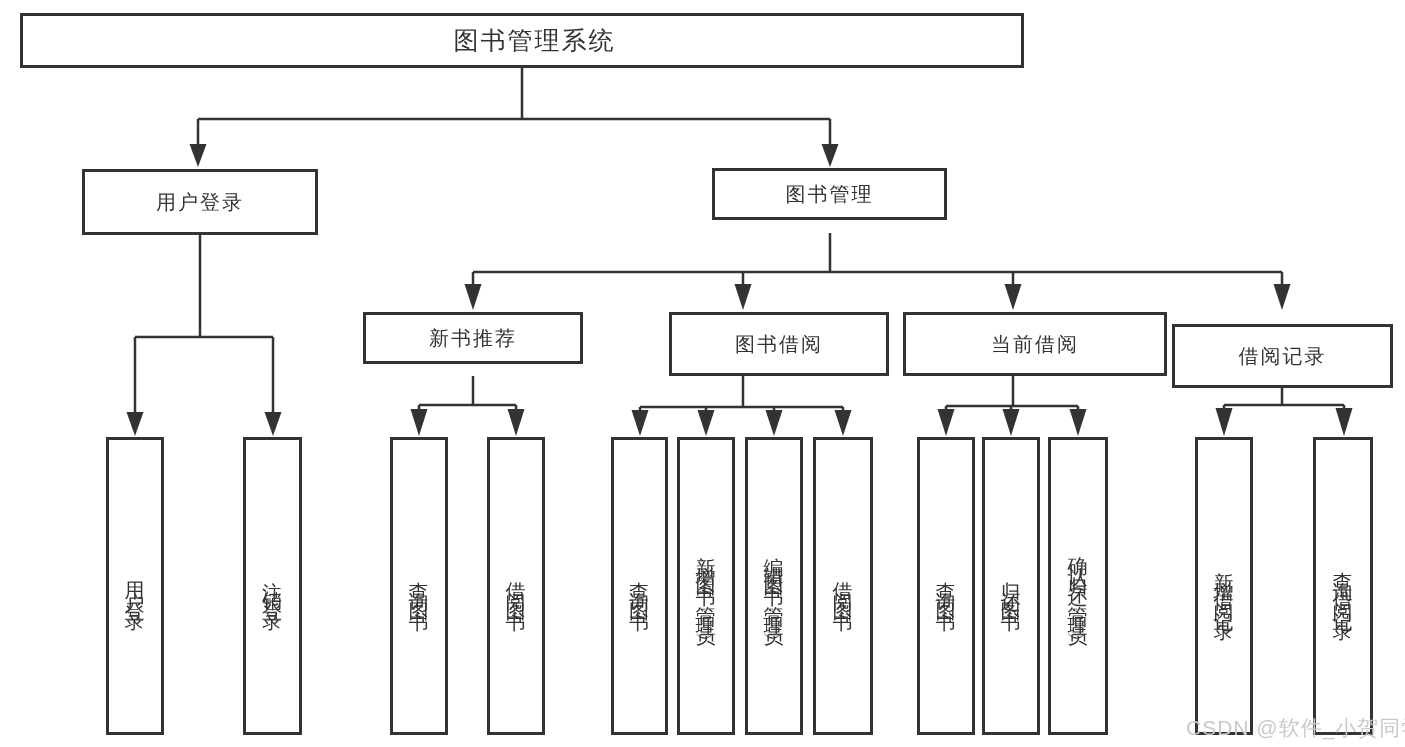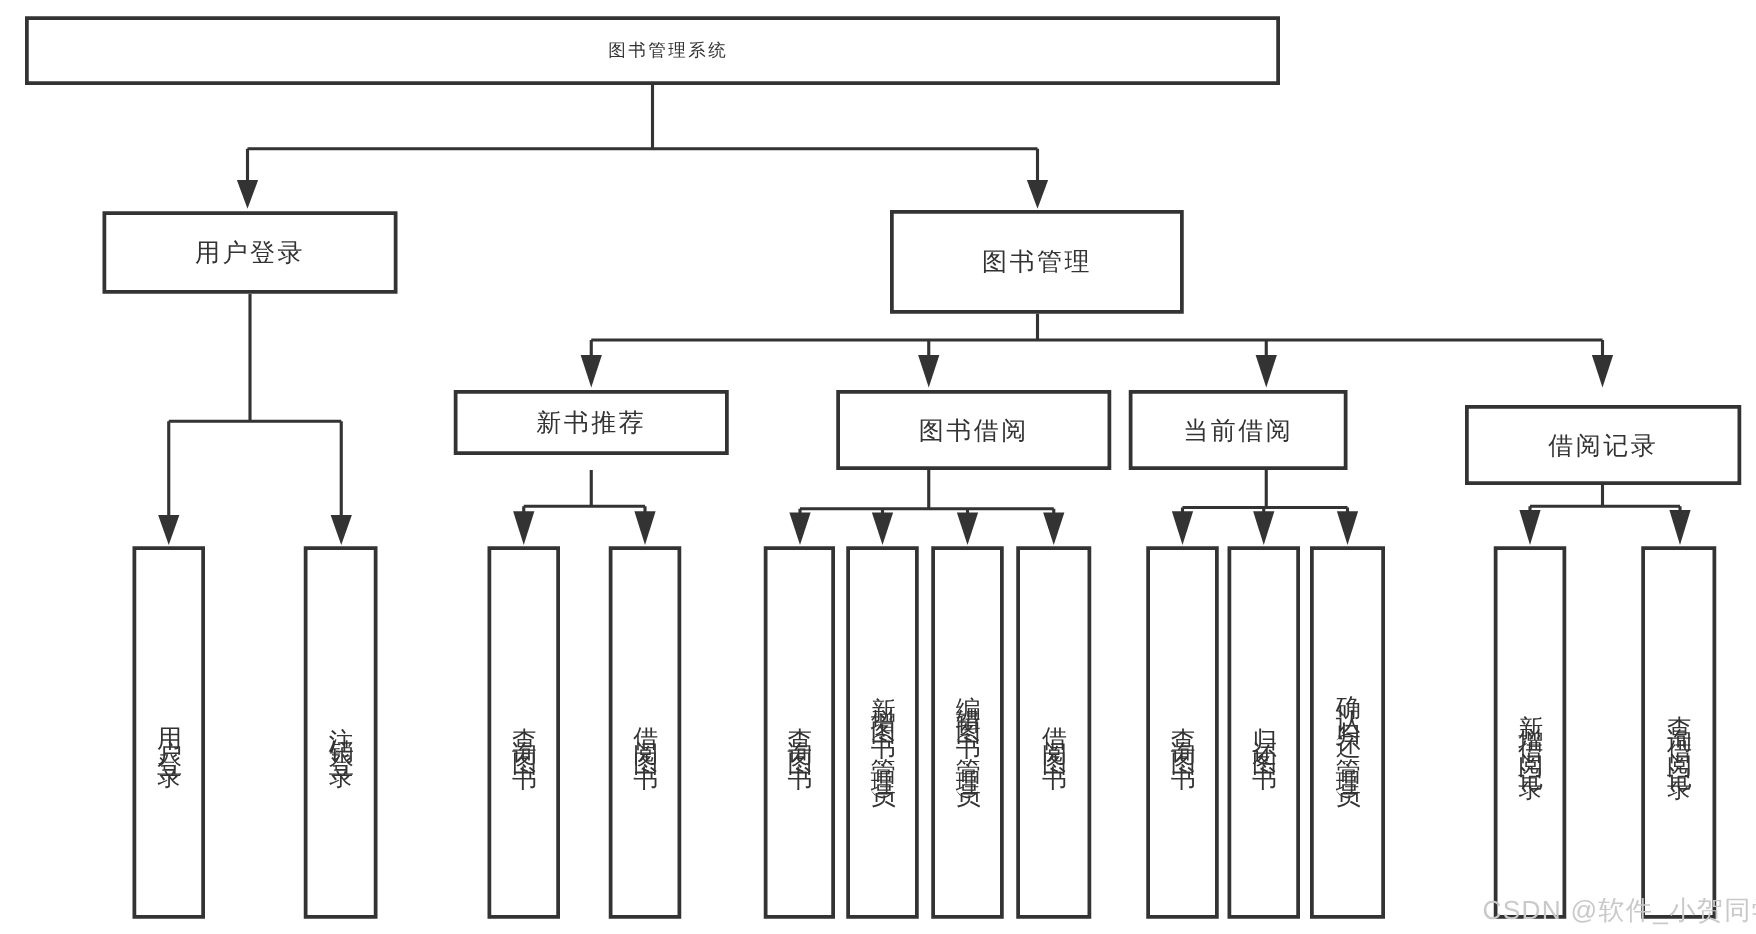--- a/index.html
+++ b/index.html
@@ -9,21 +9,21 @@
     font-family:"Liberation Sans", sans-serif; color:var(--text); overflow:hidden;
   }
   .wires { position:absolute; left:0; top:0; width:1405px; height:747px; }
   .wires path { stroke:var(--line); stroke-width:2.5; fill:none; }
   .wires polygon { fill:var(--line); stroke:none; }
   .node {
     position:absolute; box-sizing:border-box; border:3px solid var(--line);
     background:#fff; display:flex; align-items:center; justify-content:center;
     font-size:20px; letter-spacing:2px; white-space:nowrap;
   }
-  .node.root { font-size:14px;padding-left:25px; }
+  .node.root { font-size:25px;padding-left:25px; }
   .node.leaf span {
     writing-mode:vertical-rl; letter-spacing:10px; font-size:20px; line-height:1;
   }
   .watermark {
     position:absolute; left:1186px; top:714px; font-size:21px;
     color:var(--watermark); letter-spacing:1px; white-space:nowrap;
   }
 </style>
 </head>
 <body>
@@ -62,25 +62,25 @@
     <polygon points="1002.5,409 1019.5,409 1011,436"></polygon>
     <polygon points="1069.5,409 1086.5,409 1078,436"></polygon>
 
     <polygon points="1215.5,408 1232.5,408 1224,436"></polygon>
     <polygon points="1335.5,408 1352.5,408 1344,436"></polygon>
   </svg>
 
   <div class="node root" style="left:20px; top:13px; width:1004px; height:55px;">图书管理系统</div>
 
   <div class="node" style="left:82px; top:169px; width:236px; height:66px;">用户登录</div>
-  <div class="node" style="left:712px; top:168px; width:235px; height:83px;">图书管理</div>
+  <div class="node" style="left:712px; top:168px; width:235px; height:52px;">图书管理</div>
 
   <div class="node" style="left:363px; top:312px; width:220px; height:52px;">新书推荐</div>
   <div class="node" style="left:669px; top:312px; width:220px; height:64px;">图书借阅</div>
-  <div class="node" style="left:903px; top:312px; width:175px; height:64px;">当前借阅</div>
+  <div class="node" style="left:903px; top:312px; width:264px; height:64px;">当前借阅</div>
   <div class="node" style="left:1172px; top:312px; width:221px; height:64px;margin-top:12px;">借阅记录</div>
 
   <div class="node leaf" style="left:106px; top:437px; width:58px; height:298px;">
     <span>用户登录</span>
   </div>
   <div class="node leaf" style="left:243px; top:437px; width:59px; height:298px;">
     <span>注销登录</span>
   </div>
 
   <div class="node leaf" style="left:390px; top:437px; width:58px; height:298px;">

